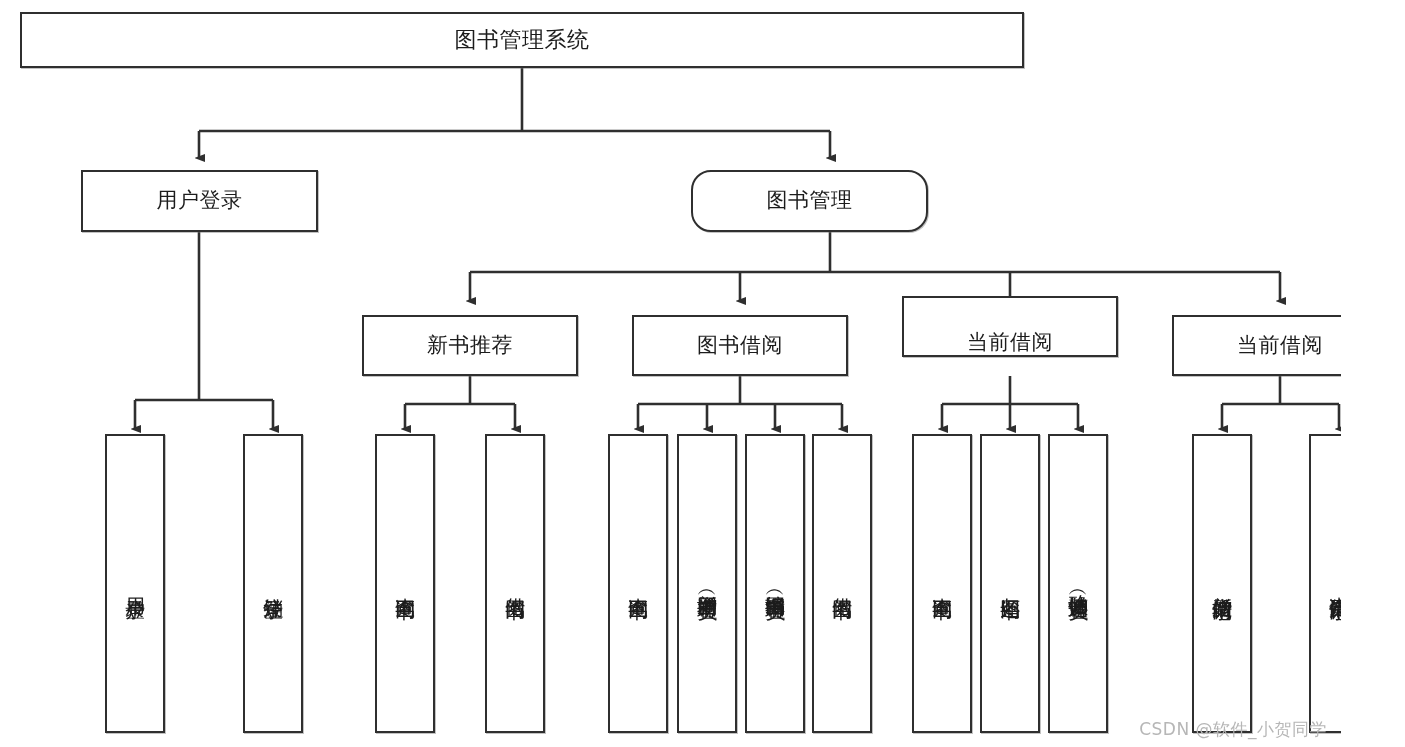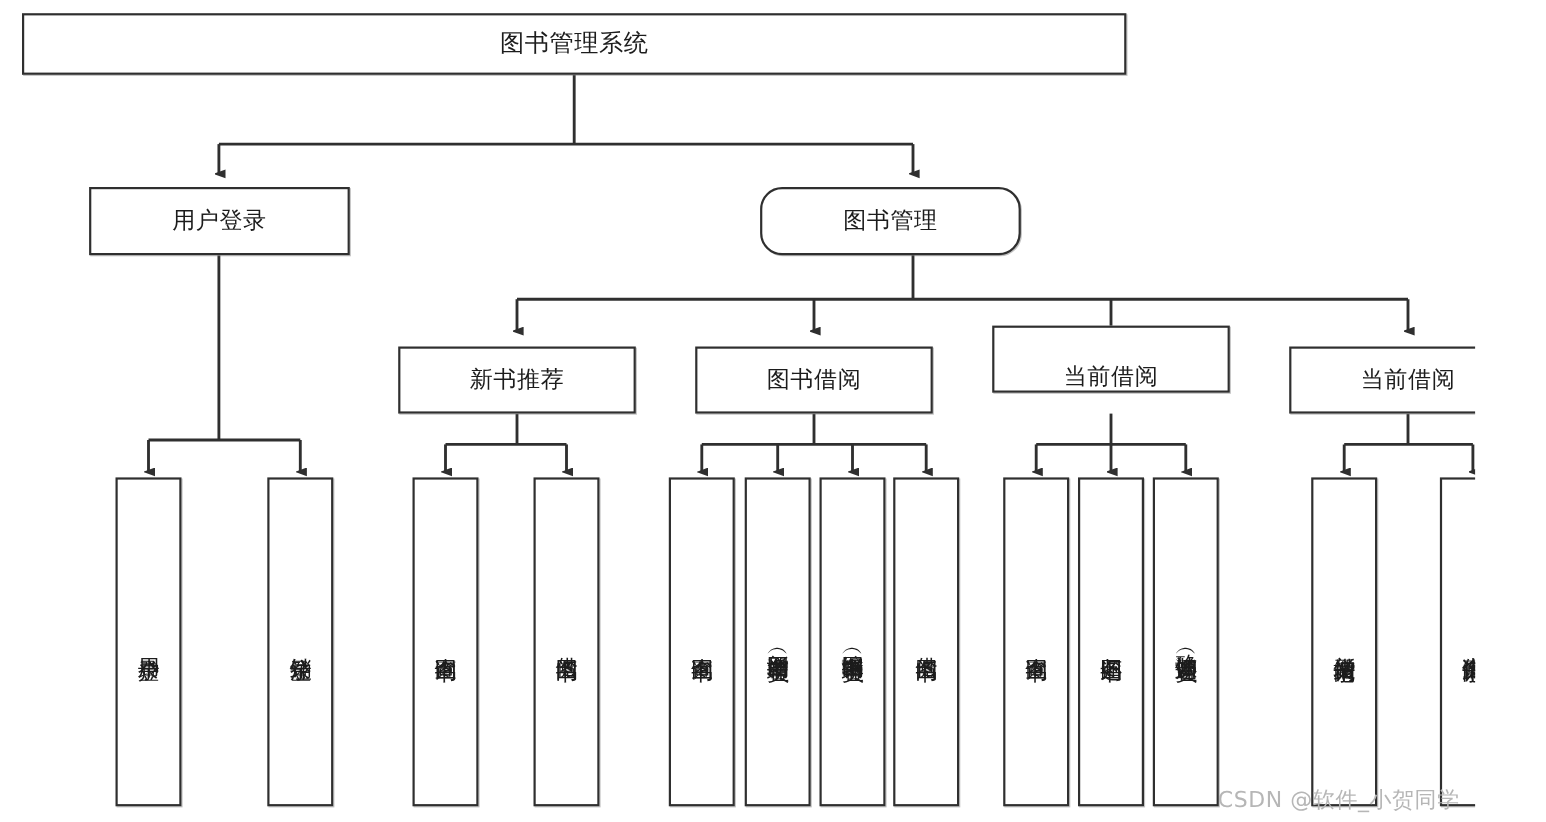--- a/index.html
+++ b/index.html
@@ -61,21 +61,21 @@
     font-size: 20px;
     line-height: 1.18;
     letter-spacing: 1px;
     white-space: nowrap;
     max-height: 100%;
   }
   #watermark {
     position: absolute;
     right: 14px;
     bottom: 6px;
-    font-size: 20px;
+    font-size: 17px;
     color: #b6b6b6;
     letter-spacing: 0.5px;
     white-space: nowrap;
     user-select: none;
   }
 </style>
 </head>
 <body>
 
 <div id="canvas">

